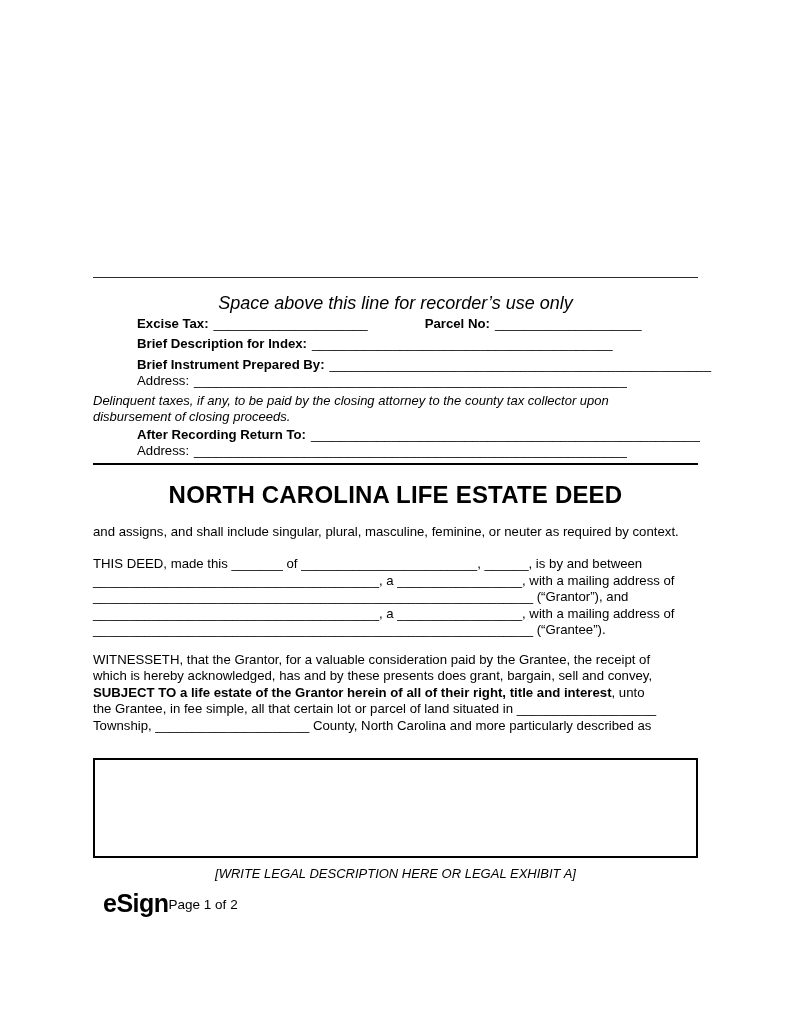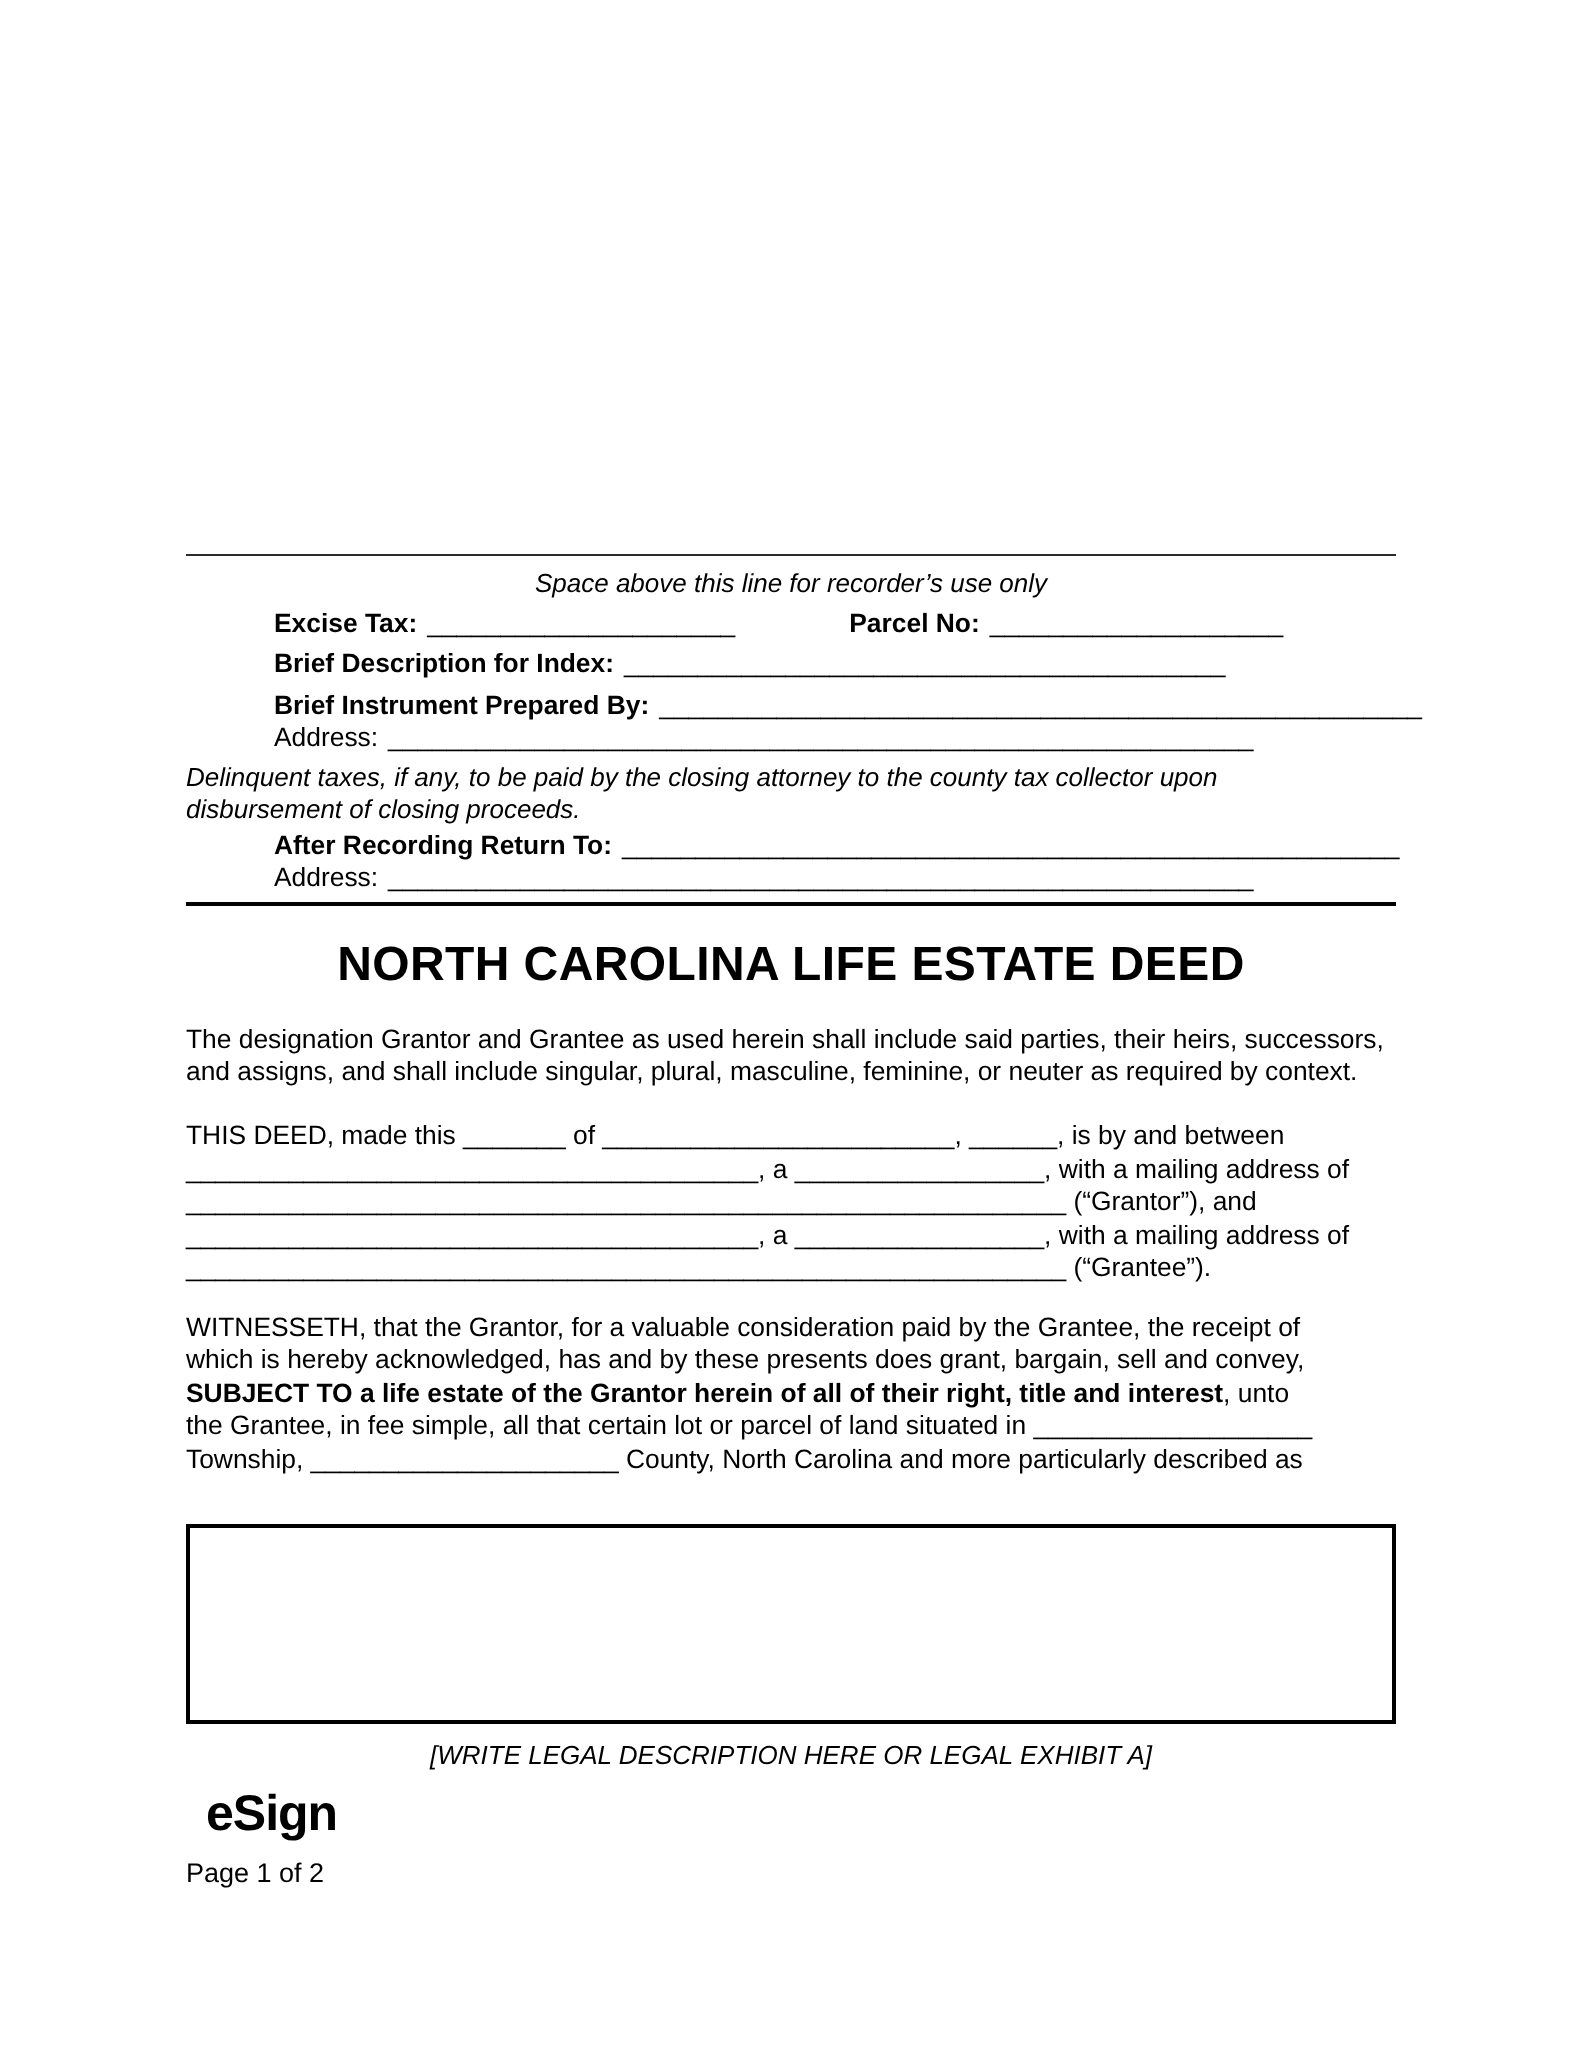--- a/index.html
+++ b/index.html
@@ -14,21 +14,21 @@
   .page { box-sizing: border-box; width: 791px; height: 1024px; padding: 0 93px; }
 
   .rule-top { margin-top: 277px; border-top: 1.6px solid #2b2b2b; height: 0; }
   .rule-bottom { margin-top: 4px; border-top: 2.4px solid #000; height: 0; }
 
   .center { text-align: center; }
   .italic { font-style: italic; }
   .b { font-weight: bold; }
   .line { white-space: nowrap; }
 
-  .recorder-note { margin-top: 6px; line-height: 15px; font-size: 13px; }
+  .recorder-note { margin-top: 18px; line-height: 15px; font-size: 18px; }
 
   .field-row { line-height: 16px; white-space: nowrap; padding-left: 44px; }
   .row-excise { margin-top: 5px; }
   .row-brief { margin-top: 4px; }
   .row-instrument { margin-top: 5px; }
   .row-address1 { margin-top: 0; }
   .row-after { margin-top: 3px; }
   .row-address2 { margin-top: 0; }
   .blank { margin-left: 5px; letter-spacing: 0; }
   .parcel-label { margin-left: 57px; }
@@ -40,21 +40,21 @@
   .state-block { margin-top: 15px; font-size: 14px; line-height: 16px; }
 
   .para { line-height: 16px; }
   .designation { margin-top: 16px; }
   .deed { margin-top: 16px; line-height: 16.5px; }
   .witnesseth { margin-top: 13px; line-height: 16.5px; }
 
   .legal-box { margin-top: 24px; height: 96px; border: 2px solid #000; background: #fff; }
   .legal-caption { margin-top: 8px; line-height: 15px; font-size: 13px; }
 
-  .footer { margin-top: 8px; display: flex; justify-content: flex-start; align-items: flex-start; flex-direction: column; }
+  .footer { margin-top: 8px; display: flex; justify-content: flex-start; align-items: flex-start; }
   .brand { font-size: 25px; font-weight: bold; letter-spacing: -0.5px; margin-left: 10px; line-height: 28px; }
   .page-num { font-size: 13.5px; margin-top: 8px; }
 </style>
 </head>
 <body>
 
 <div class="page">
 
   <div class="rule-top"></div>
 
@@ -88,21 +88,20 @@
   <div class="field-row row-address2">
     <span>Address:</span><span class="blank">___________________________________________________________</span>
   </div>
 
   <div class="rule-bottom"></div>
 
   <div class="doc-title center">NORTH CAROLINA LIFE ESTATE DEED</div>
 
 
   <div class="para designation">
-    <div class="line">The designation Grantor and Grantee as used herein shall include said parties, their heirs, successors,</div>
     <div class="line">and assigns, and shall include singular, plural, masculine, feminine, or neuter as required by context.</div>
   </div>
 
   <div class="para deed">
     <div class="line">THIS DEED, made this _______ of ________________________, ______, is by and between</div>
     <div class="line">_______________________________________, a _________________, with a mailing address of</div>
     <div class="line">____________________________________________________________ (“Grantor”), and</div>
     <div class="line">_______________________________________, a _________________, with a mailing address of</div>
     <div class="line">____________________________________________________________ (“Grantee”).</div>
   </div>

